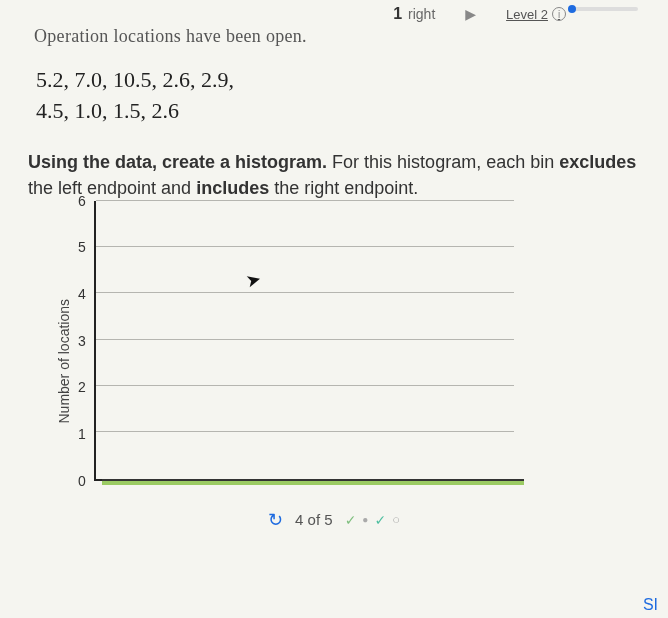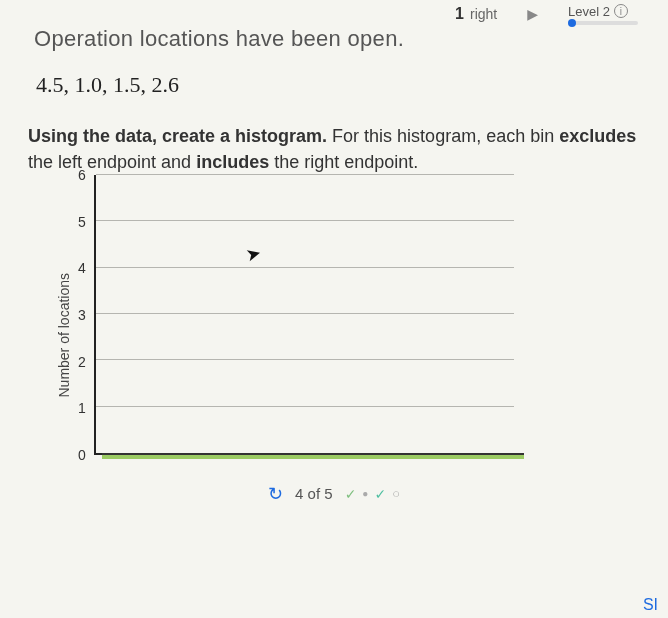--- a/index.html
+++ b/index.html
@@ -35,25 +35,26 @@
       font-weight: bold;
       color: #333;
       font-size: 16px;
     }
     .play-icon {
       color: #888;
       font-size: 14px;
     }
     .level-block {
       display: flex;
-      flex-direction: column;
+      flex-direction: row;
       align-items: flex-start;
       gap: 2px;
       font-size: 13px;
       color: #555;
+      text-decoration: underline;
     }
     .level-row {
       display: flex;
       align-items: center;
       gap: 4px;
     }
     .info-circ {
       display: inline-block;
       width: 14px;
       height: 14px;
@@ -78,24 +79,25 @@
       border-radius: 50%;
       position: absolute;
       left: 0;
       top: -2px;
     }
     .content {
       padding: 0 28px;
     }
     .truncated-line {
       color: #555;
-      font-size: 22px;
+      font-size: 18px;
       letter-spacing: 0.3px;
       margin-top: -2px;
       padding-left: 6px;
+      font-family: Liberation Serif, serif;
     }
     .data-block {
       font-family: "Times New Roman", serif;
       font-size: 22px;
       color: #222;
       margin: 18px 0 22px 8px;
       line-height: 1.4;
     }
     .instruction {
       font-size: 18px;
@@ -220,20 +222,21 @@
     <div class="level-progress">
       <div class="level-progress-fill"></div>
     </div>
   </div>
 </div>
 
 <div class="content">
   <div class="truncated-line">Operation locations have been open.</div>
 
   <div class="data-block">
+    <div>5.2, 7.0, 10.5, 2.6, 2.9,</div>
     <div>4.5, 1.0, 1.5, 2.6</div>
   </div>
 
   <div class="instruction">
     <span class="bold">Using the data, create a histogram.</span><span> For this histogram, each bin </span><span class="bold">excludes</span><span> the left endpoint and </span><span class="bold">includes</span><span> the right endpoint.</span>
   </div>
 
   <div class="chart-wrap">
     <div class="y-axis-label">Number of locations</div>
     <div class="y-ticks">

